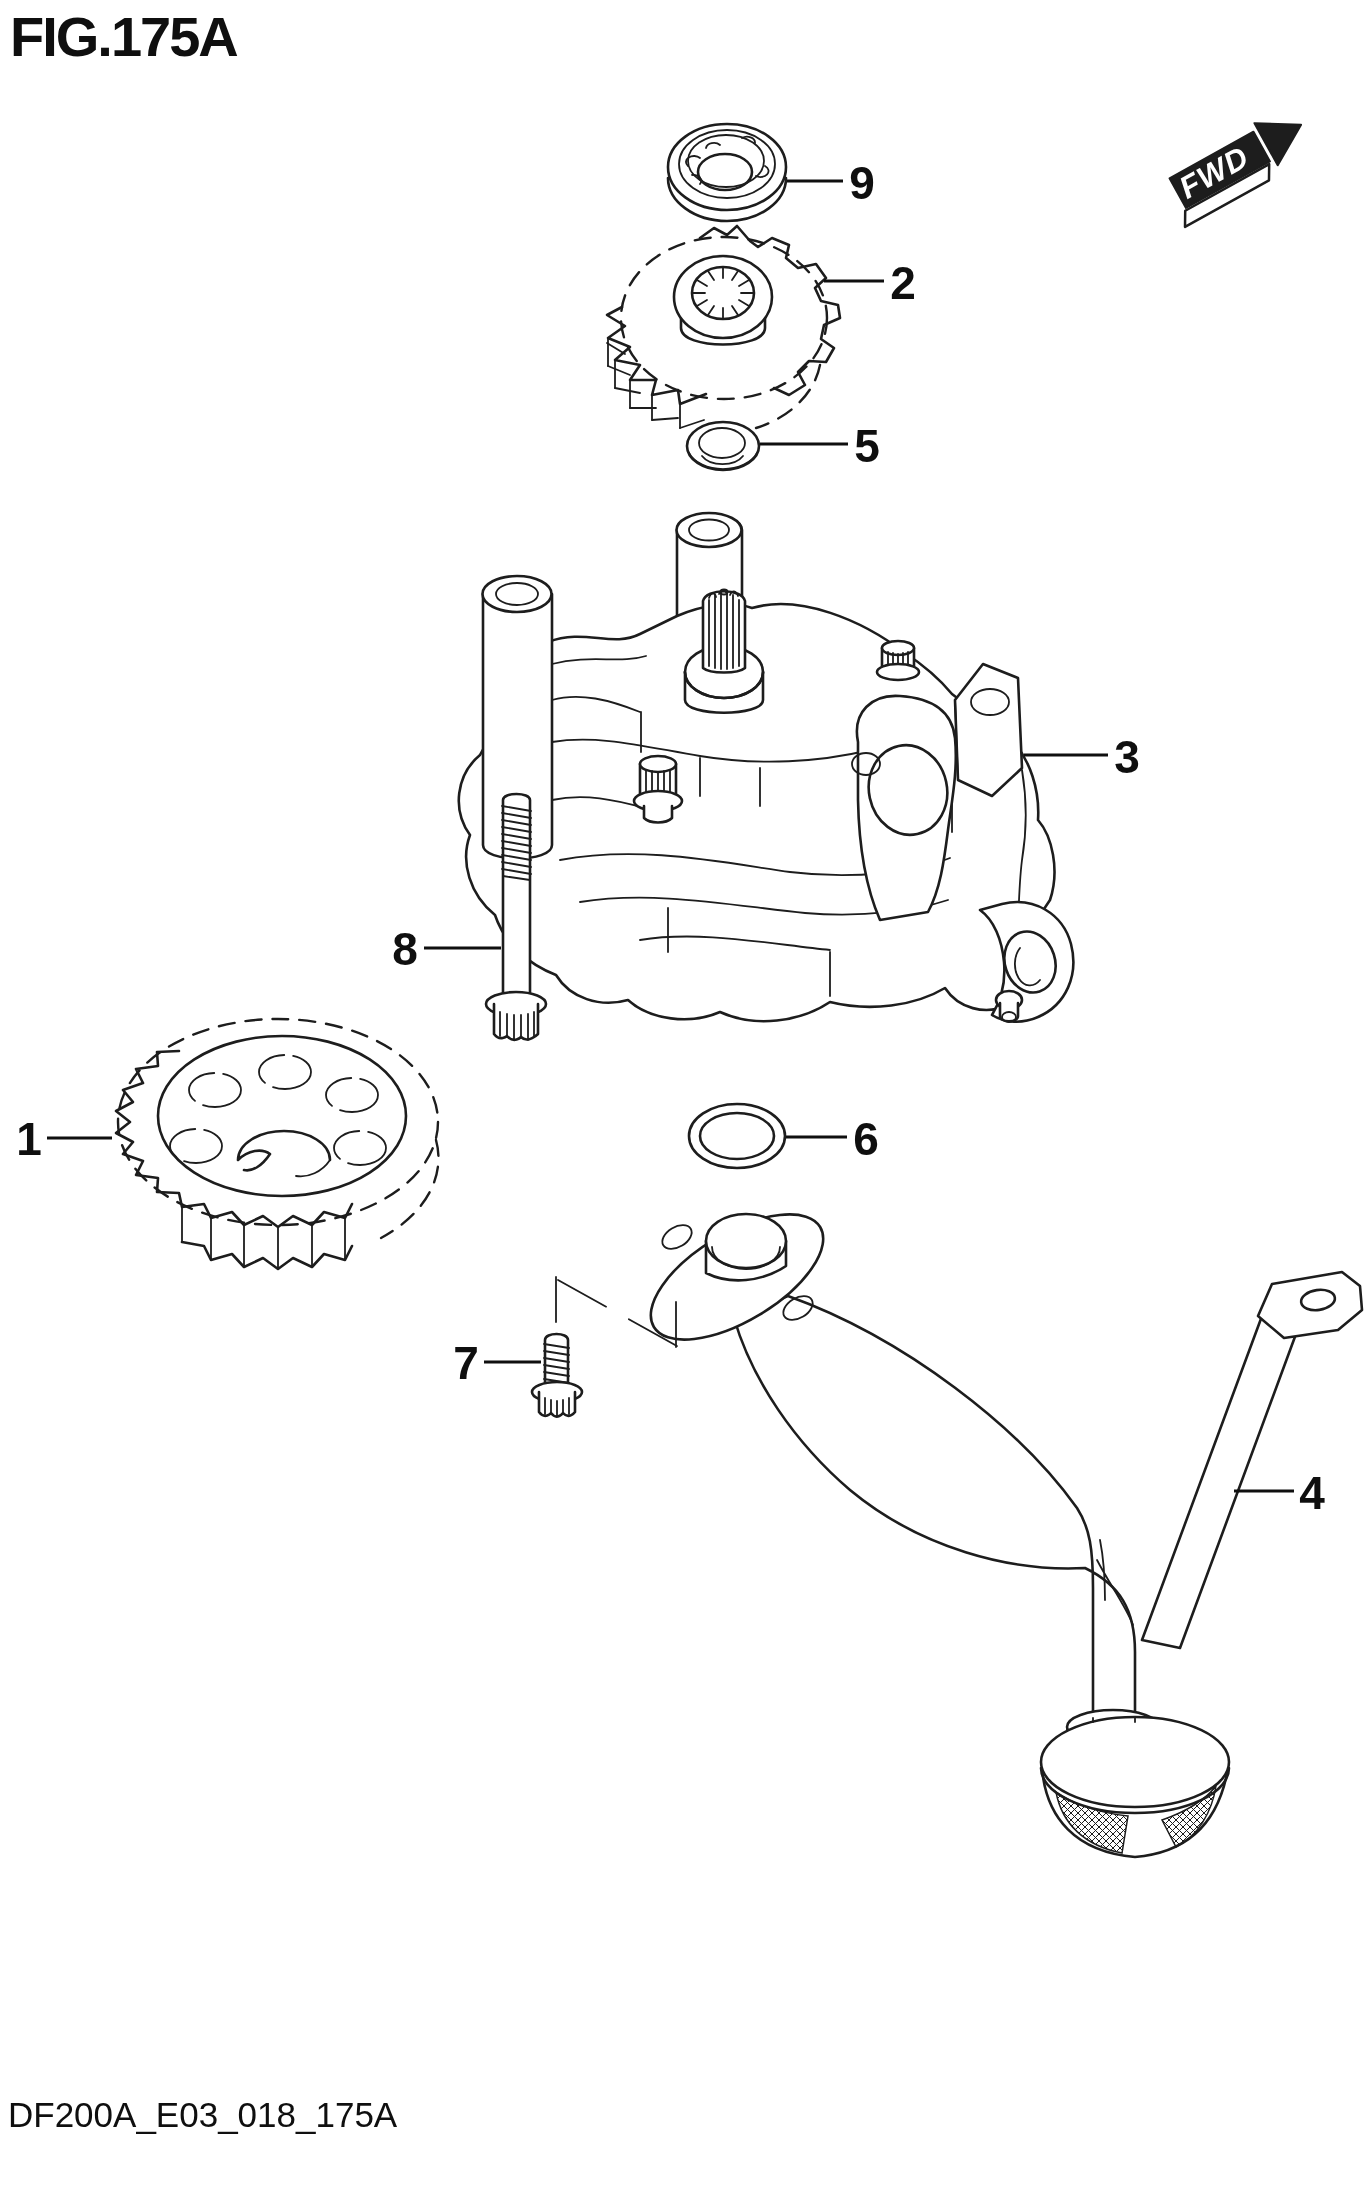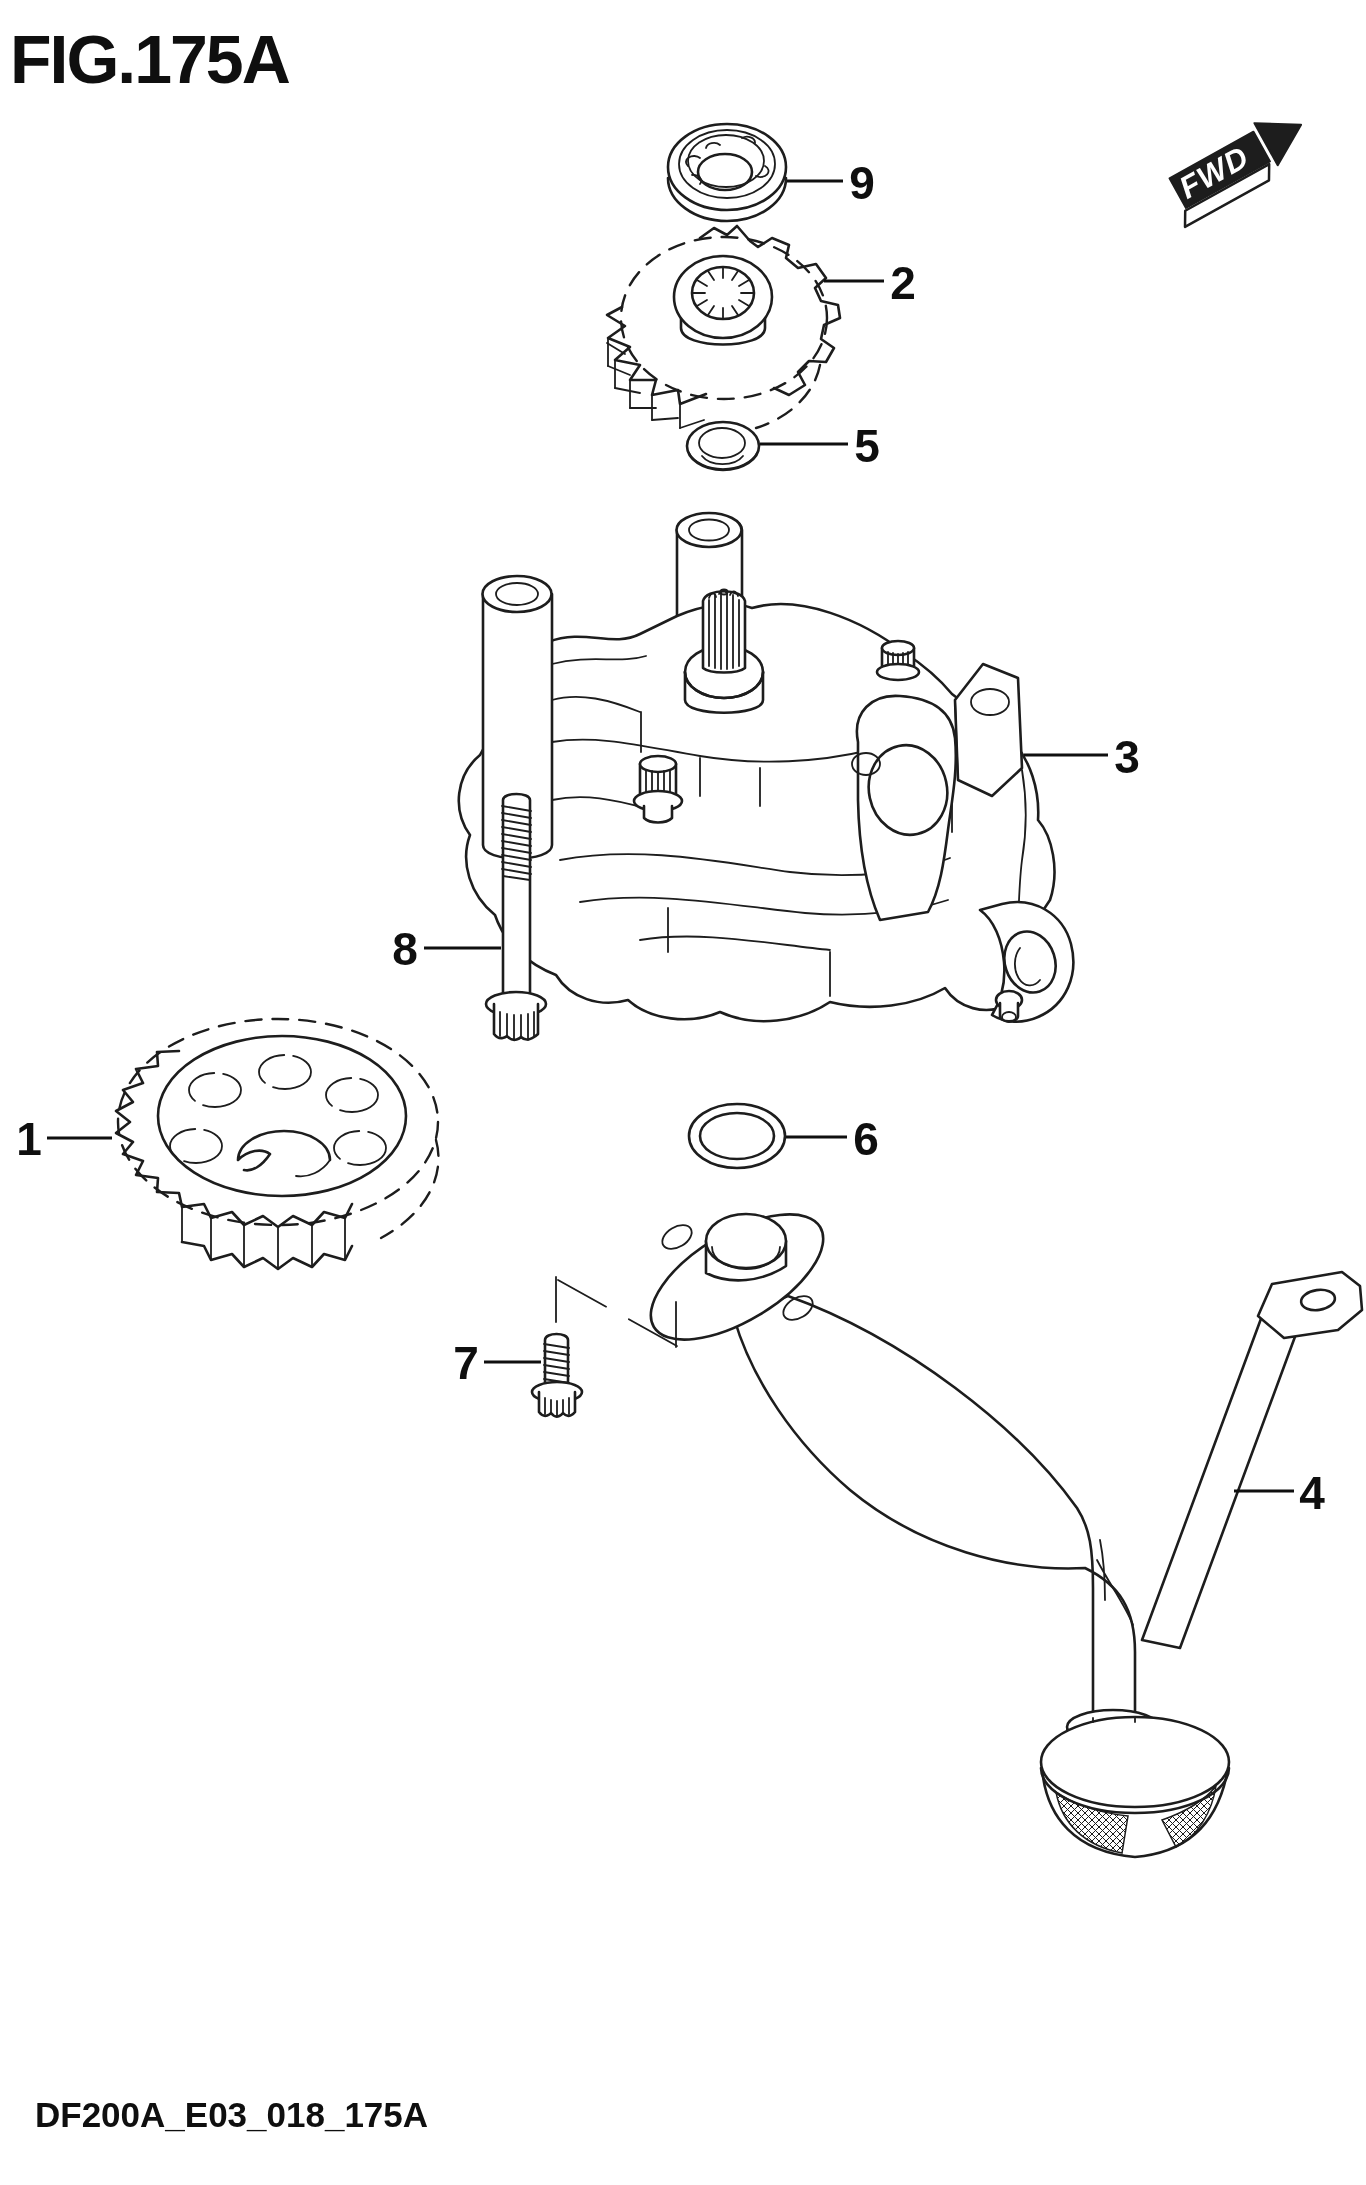--- a/index.html
+++ b/index.html
@@ -4,28 +4,28 @@
 <style>
   :root { --line:#1d1d1d; --background:#ffffff; --label:#0f0f0f; }
   html,body { margin:0; padding:0; }
   body {
     width:1366px; height:2185px; position:relative;
     background:var(--background,#fff);
     font-family:"Liberation Sans", sans-serif;
     overflow:hidden;
   }
   .fig-title {
-    position:absolute; left:10px; top:20px;
-    font-size:68px; font-weight:bold; letter-spacing:-2px;
+    position:absolute; left:10px; top:4px;
+    font-size:56px; font-weight:bold; letter-spacing:-2px;
     color:var(--label,#111);
   }
   .footer {
     position:absolute; left:8px; top:2094px;
-    font-size:35px; font-weight:bold; color:var(--label,#111);
-    line-height:42px; letter-spacing:0px;margin-left:27px;
+    font-size:35px; font-weight:normal; color:var(--label,#111);
+    line-height:42px; letter-spacing:0px;
   }
   svg { position:absolute; left:0; top:0; }
   
   .ln  { fill:none;  stroke:var(--line,#1d1d1d); stroke-width:2.6; stroke-linecap:round; stroke-linejoin:round; }
   .fw  { fill:#ffffff; stroke:var(--line,#1d1d1d); stroke-width:2.6; stroke-linecap:round; stroke-linejoin:round; }
   .thin{ stroke-width:1.8; }
   .dsh { stroke-dasharray:16 11; stroke-width:2.4; }
   .leader { stroke:var(--label,#111); stroke-width:3; fill:none; }
   .callout {
     font-family:"Liberation Sans", sans-serif;

